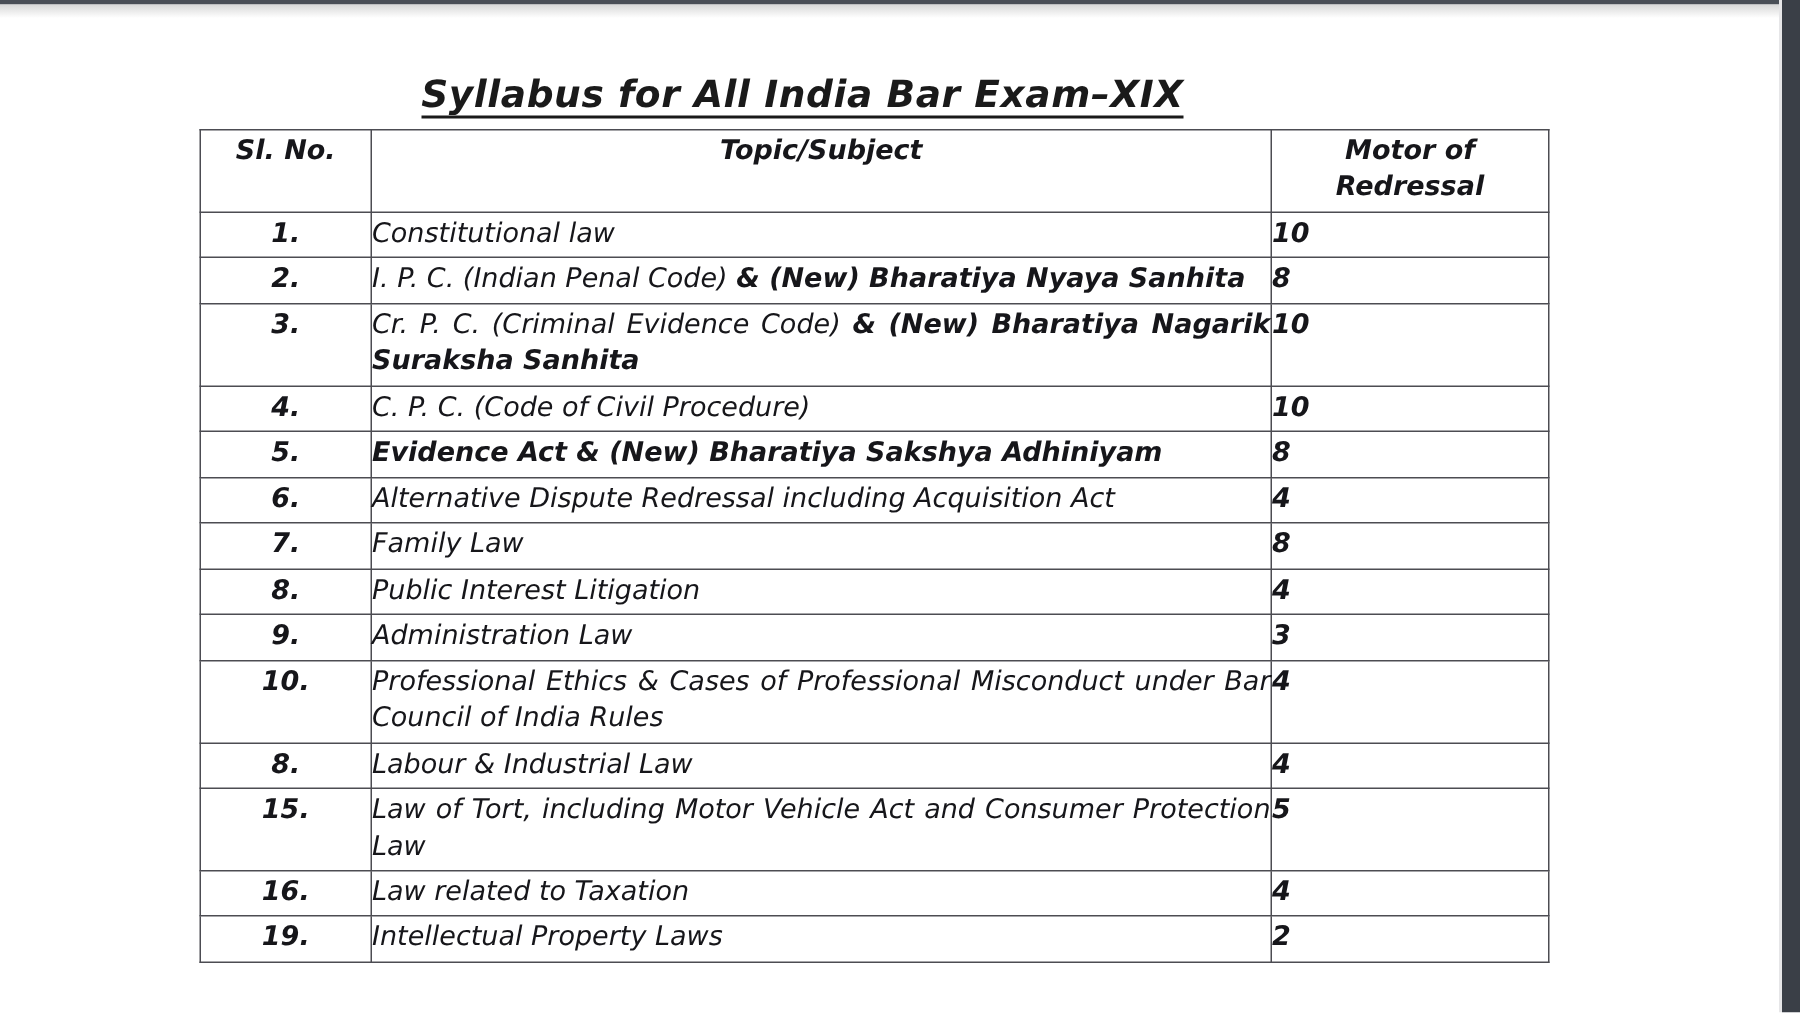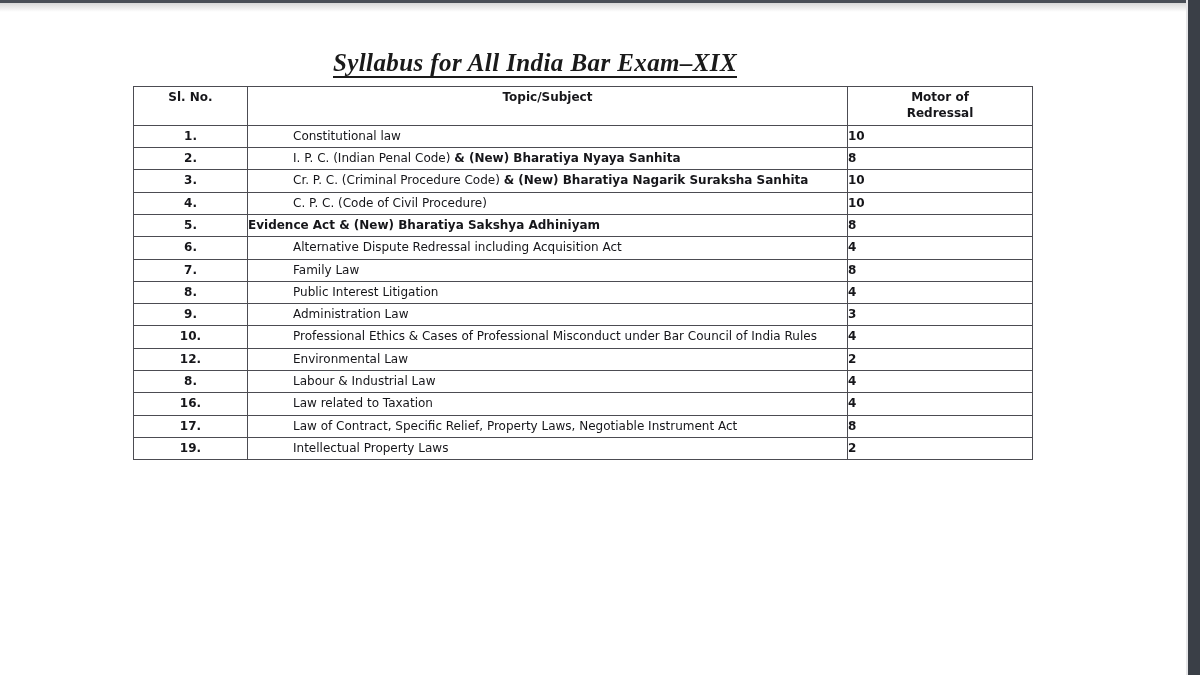--- a/index.html
+++ b/index.html
@@ -72,39 +72,39 @@
     font-style: italic;
     font-weight: bold;
     font-size: 25px;
     letter-spacing: 0.4px;
     color: #1a1a1a;
     white-space: nowrap;
   }
   .doc-title .u {
     border-bottom: 2px solid #1a1a1a;
     padding-bottom: 0;
-    font-family: Liberation Serif, serif;
   }
 
   table.syllabus {
     position: absolute;
     top: 74px;
     left: 133px;
     width: 899px;
     border-collapse: collapse;
     table-layout: fixed;
     background: #ffffff;
   }
   table.syllabus td,
   table.syllabus th {
     border: 1px solid #4c4c52;
     padding: 2px 0 3px 0;
     vertical-align: top;
     font-family: "DejaVu Sans", sans-serif;
-    font-size: 12px;
+    font-style: italic;
+    font-size: 18px;
     line-height: 1.36;
     color: #16161a;
   }
 
   col.c-sl   { width: 114px; }
   col.c-top  { width: 600px; }
   col.c-num  { width: 185px; }
 
   thead th {
     font-weight: bold;
@@ -129,21 +129,21 @@
     padding-top: 4px;
   }
   td.topic.nojustify { text-align: left; }
   td.num {
     text-align: left;
     font-weight: bold;
     padding-top: 5px;
     font-size: 14.4px;
   }
   .bold  { font-weight: bold; }
-  .reg   { font-weight: normal; margin-left: 45px; }
+  .reg   { font-weight: normal; }
 </style>
 </head>
 <body>
 
 <div id="viewport">
 
   <div class="top-strip"></div>
   <div class="top-fade"></div>
 
   <div class="page">
@@ -174,21 +174,21 @@
             <td class="topic nojustify"><span class="reg">Constitutional law</span></td>
             <td class="num">10</td>
           </tr>
           <tr>
             <td class="sl">2.</td>
             <td class="topic"><span class="reg">I. P. C. (Indian Penal Code) </span><span class="bold">&amp; (New) Bharatiya Nyaya Sanhita</span></td>
             <td class="num">8</td>
           </tr>
           <tr>
             <td class="sl">3.</td>
-            <td class="topic"><span class="reg">Cr. P. C. (Criminal Procedure Code) </span><span class="bold">&amp; (New) Bharatiya Nagarik Suraksha Sanhita</span></td>
+            <td class="topic"><span class="reg">Cr. P. C. (Criminal Evidence Code) </span><span class="bold">&amp; (New) Bharatiya Nagarik Suraksha Sanhita</span></td>
             <td class="num">10</td>
           </tr>
           <tr>
             <td class="sl">4.</td>
             <td class="topic nojustify"><span class="reg">C. P. C. (Code of Civil Procedure)</span></td>
             <td class="num">10</td>
           </tr>
           <tr>
             <td class="sl">5.</td>
             <td class="topic"><span class="bold">Evidence Act &amp; (New) Bharatiya Sakshya Adhiniyam</span></td>
@@ -213,38 +213,33 @@
             <td class="sl">9.</td>
             <td class="topic nojustify"><span class="reg">Administration Law</span></td>
             <td class="num">3</td>
           </tr>
           <tr>
             <td class="sl">10.</td>
             <td class="topic"><span class="reg">Professional Ethics &amp; Cases of Professional Misconduct under Bar Council of India Rules</span></td>
             <td class="num">4</td>
           </tr>
           <tr>
-            <td class="sl">12.</td>
-            <td class="topic nojustify"><span class="reg">Environmental Law</span></td>
-            <td class="num">2</td>
-          </tr>
-          <tr>
             <td class="sl">8.</td>
             <td class="topic nojustify"><span class="reg">Labour &amp; Industrial Law</span></td>
             <td class="num">4</td>
           </tr>
           <tr>
+            <td class="sl">15.</td>
+            <td class="topic"><span class="reg">Law of Tort, including Motor Vehicle Act and Consumer Protection Law</span></td>
+            <td class="num">5</td>
+          </tr>
+          <tr>
             <td class="sl">16.</td>
             <td class="topic nojustify"><span class="reg">Law related to Taxation</span></td>
             <td class="num">4</td>
-          </tr>
-          <tr>
-            <td class="sl">17.</td>
-            <td class="topic"><span class="reg">Law of Contract, Specific Relief, Property Laws, Negotiable Instrument Act</span></td>
-            <td class="num">8</td>
           </tr>
           <tr>
             <td class="sl">19.</td>
             <td class="topic nojustify"><span class="reg">Intellectual Property Laws</span></td>
             <td class="num">2</td>
           </tr>
         </tbody>
     </table>
 
   </div>

